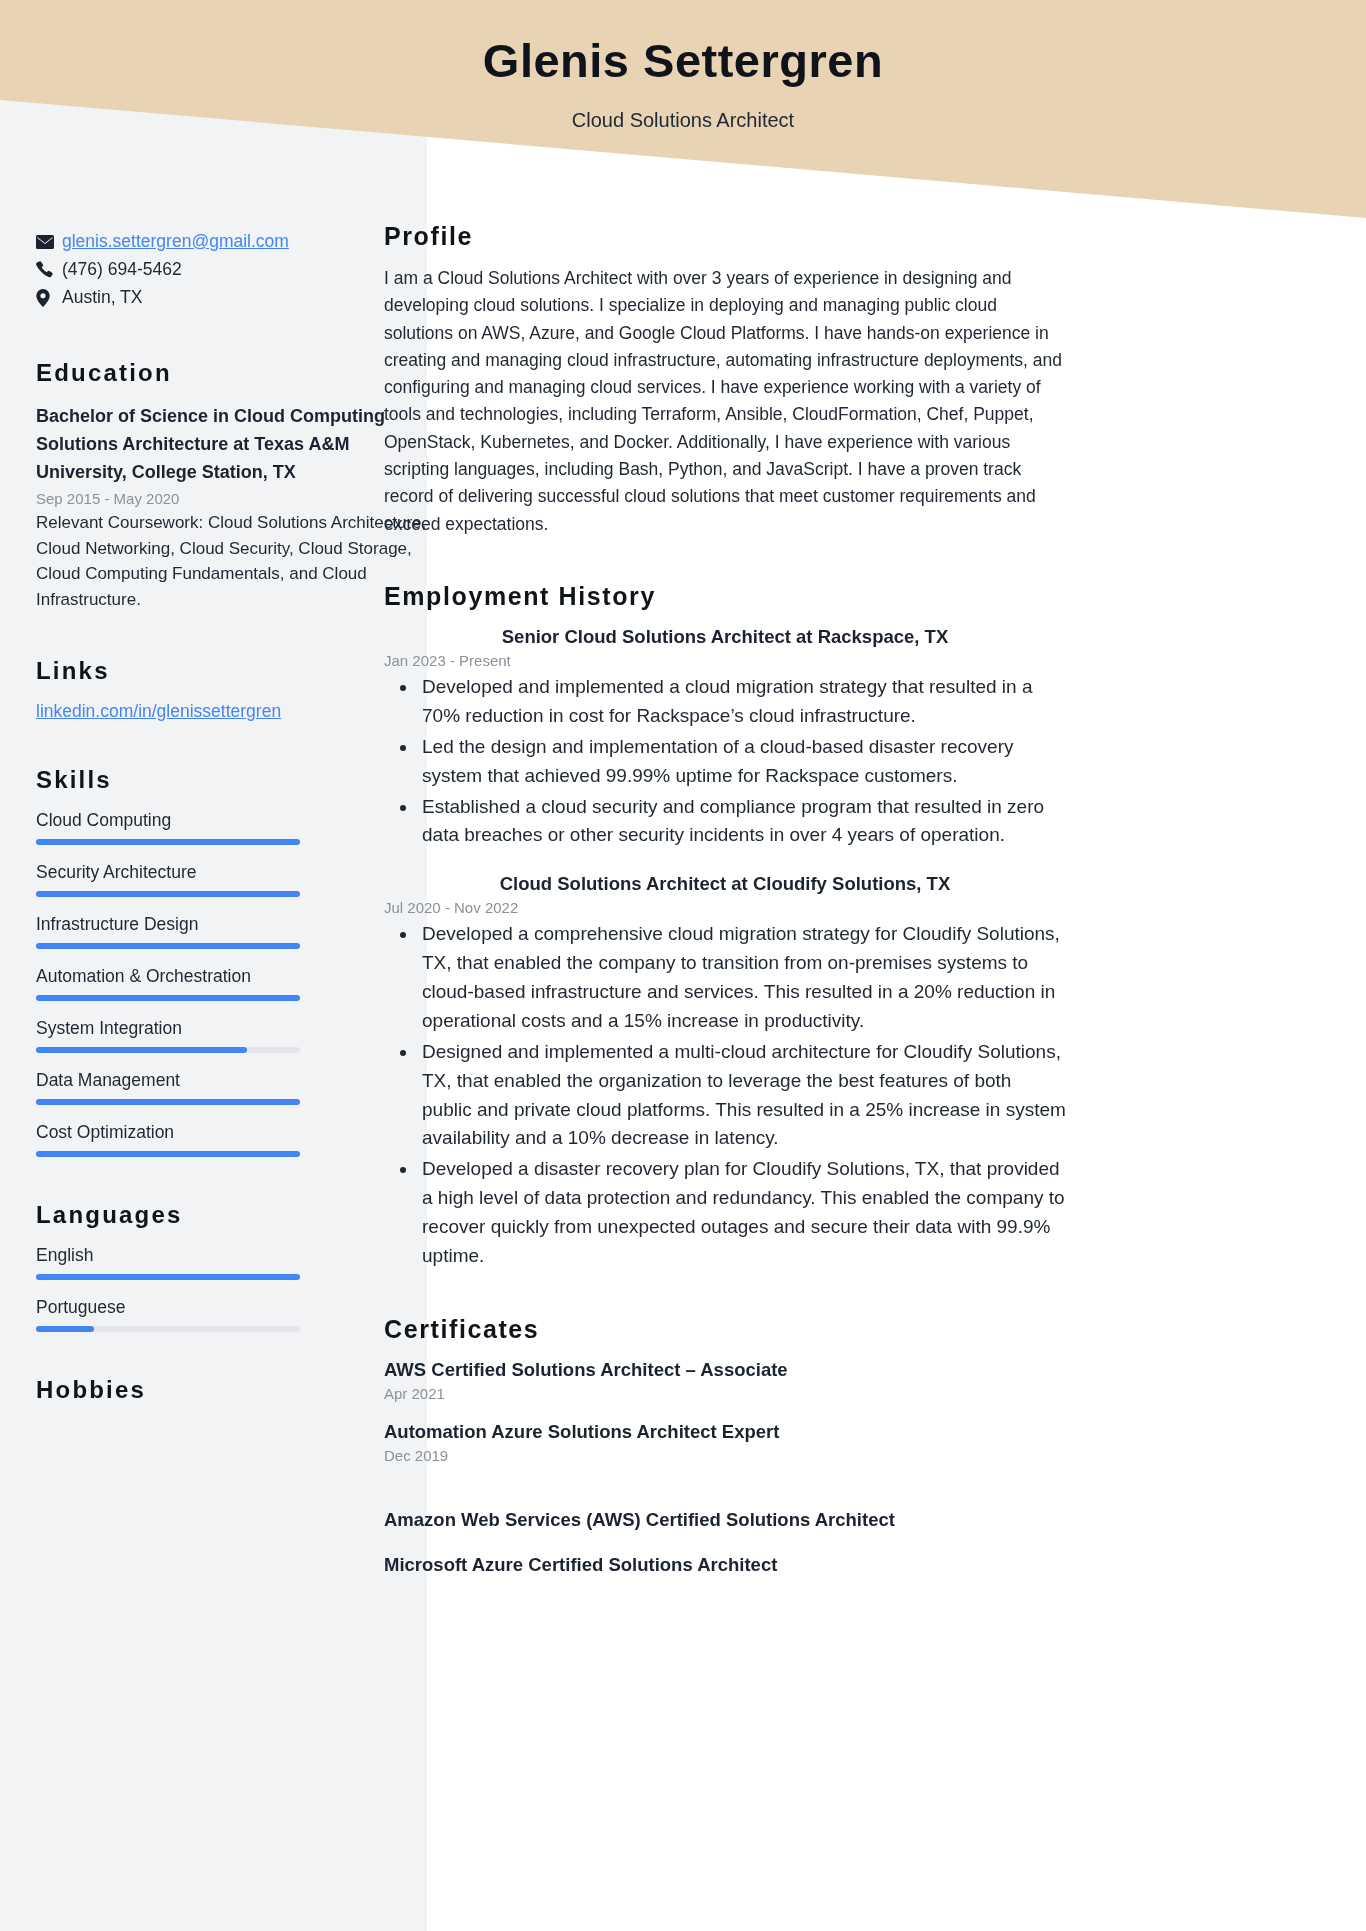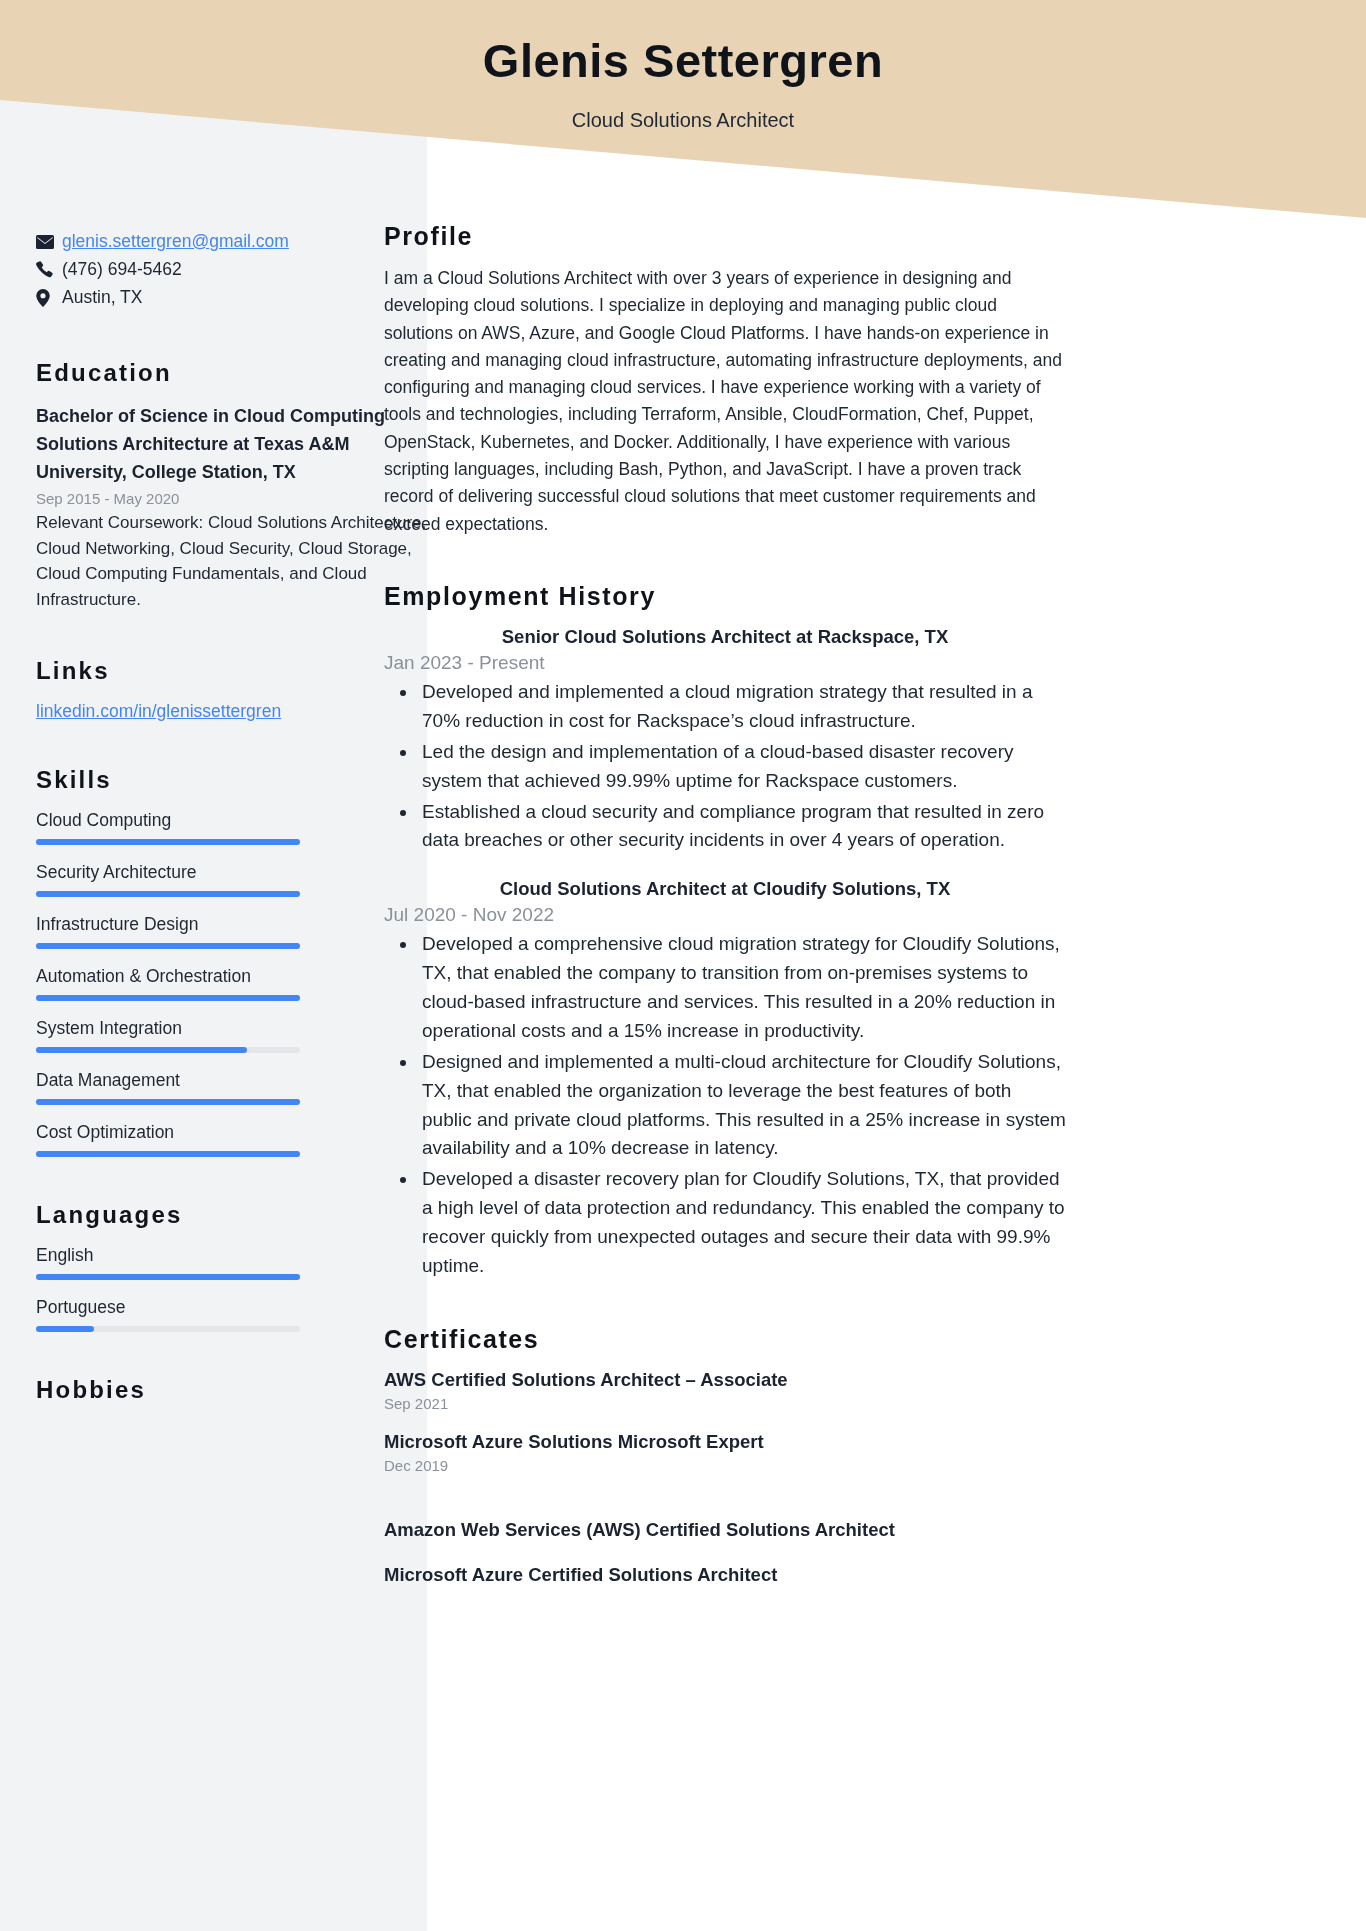--- a/index.html
+++ b/index.html
@@ -217,21 +217,21 @@
 
   .job-head {
     font-size: 18.5px;
     font-weight: bold;
     color: #1b2331;
     line-height: 1.3;
     text-align: center;
   }
 
   .job-date {
-    font-size: 19px;
+    font-size: 15px;
     color: #8b9199;
     margin-top: 3px;
     margin-bottom: 4px;
   }
 
   ul.bullets {
     margin: 0 0 22px 0;
     padding-left: 34px;
   }
 
@@ -431,24 +431,24 @@
                 </ul>
               </div>
             </div>
         </section>
 
         <section class="main-block">
           <h2 class="main-h">Certificates</h2>
           <div id="certificates-list">
               <div class="entry">
                 <div class="entry-title">AWS Certified Solutions Architect – Associate</div>
-                <div class="entry-date">Sep 2021</div>
+                <div class="entry-date">Apr 2021</div>
               </div>
               <div class="entry">
-                <div class="entry-title">Microsoft Azure Solutions Microsoft Expert</div>
+                <div class="entry-title">Automation Azure Solutions Architect Expert</div>
                 <div class="entry-date">Dec 2019</div>
               </div>
             </div>
         </section>
 
         <section class="main-block">
           <div id="memberships-list">
               <div class="mem-item">Amazon Web Services (AWS) Certified Solutions Architect</div>
               <div class="mem-item">Microsoft Azure Certified Solutions Architect</div>
             </div>

